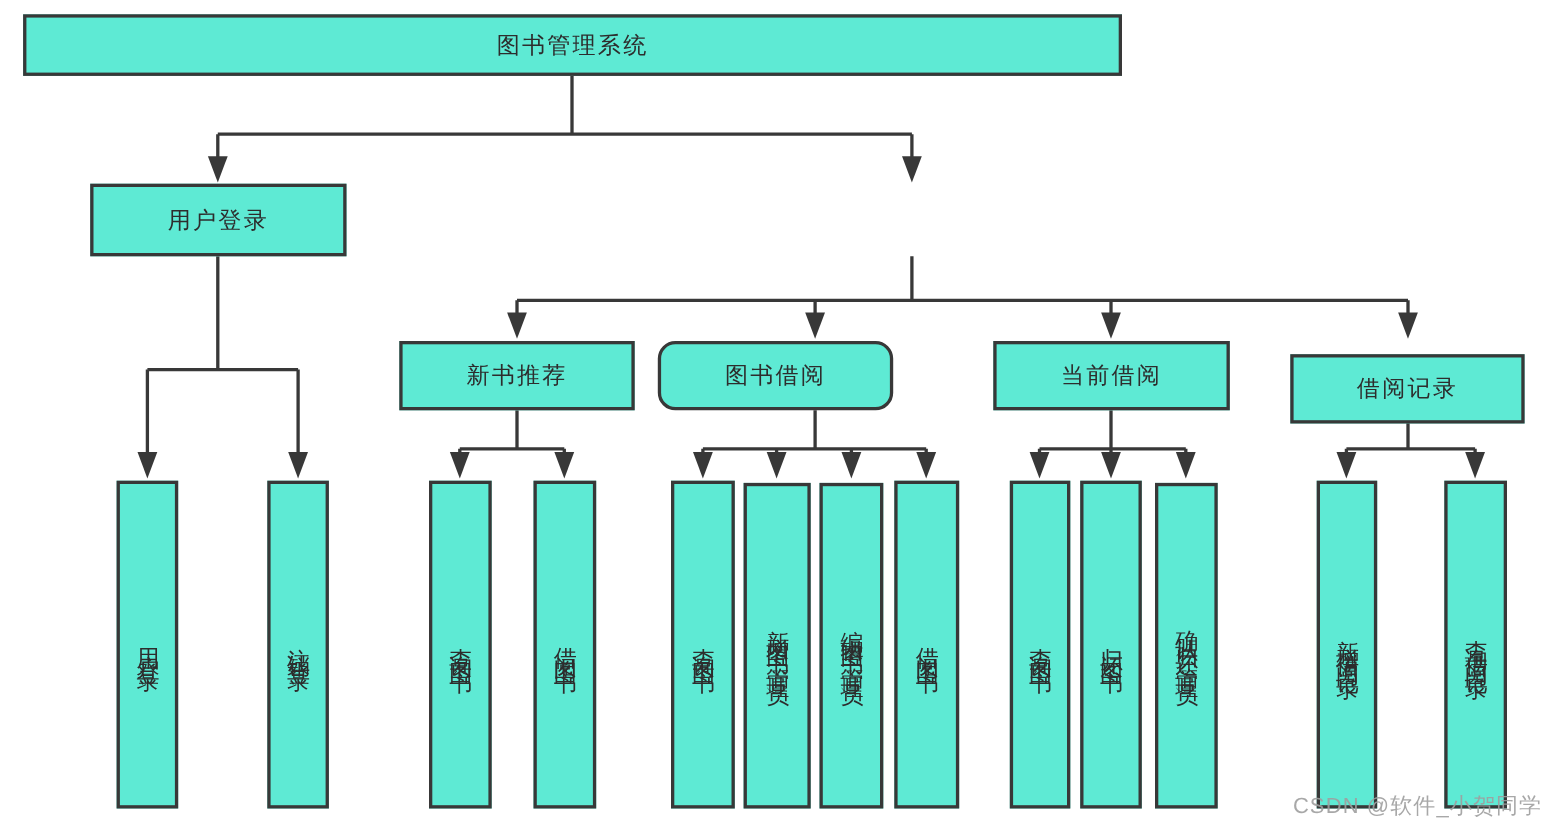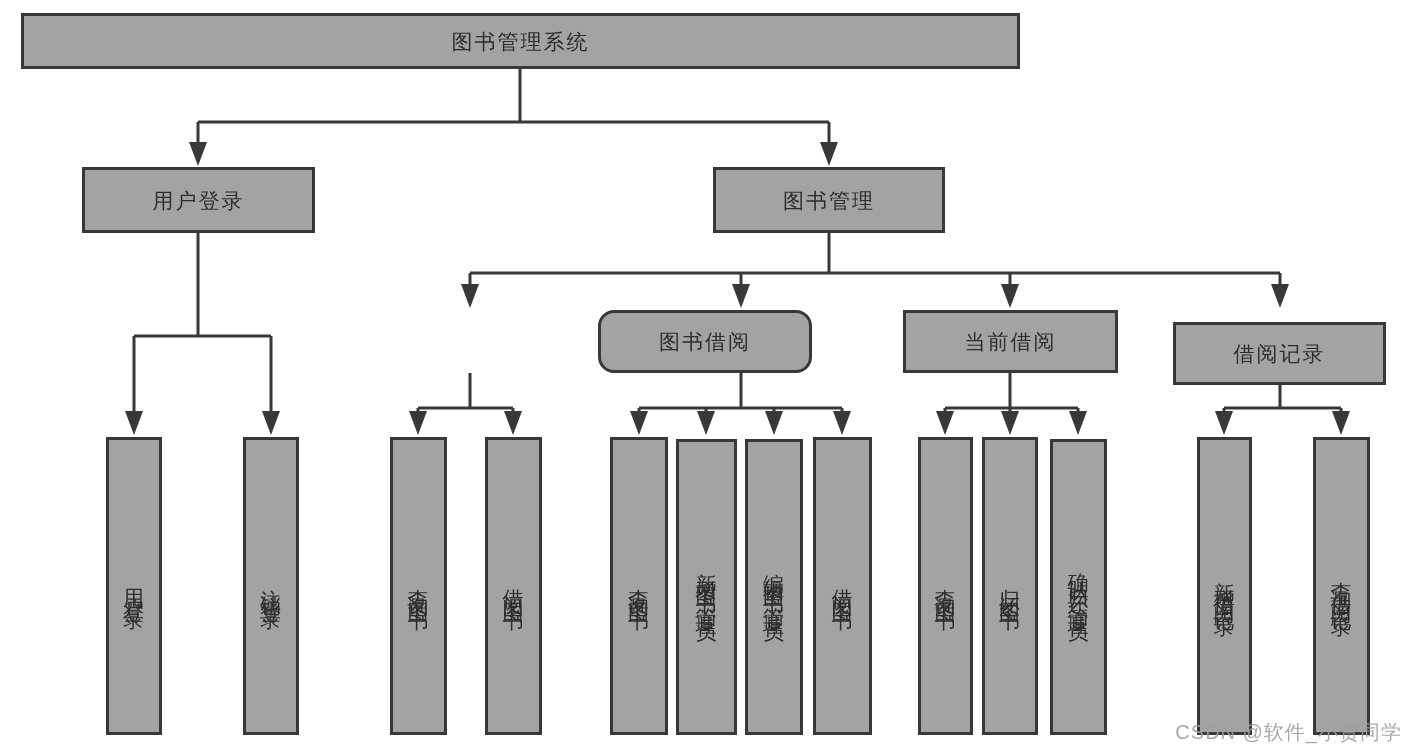--- a/index.html
+++ b/index.html
@@ -19,21 +19,21 @@
     position: absolute;
     left: 0;
     top: 0;
     width: 1405px;
     height: 747px;
     z-index: 1;
   }
   .box {
     position: absolute;
     border: 3px solid #383838;
-    background: #a3a3a3;
+    background: #5eead4;
     box-sizing: border-box;
     display: flex;
     align-items: center;
     justify-content: center;
     z-index: 2;
   }
   .box .lbl {
     color: #2d2d2d;
     font-size: 21px;
     letter-spacing: 2px;
@@ -96,24 +96,24 @@
     </g>
   </svg>
 
   <div class="box" style="left:21px; top:13px; width:999px; height:56px;">
     <span class="lbl">图书管理系统</span>
   </div>
 
   <div class="box" style="left:82px; top:167px; width:233px; height:66px;">
     <span class="lbl">用户登录</span>
   </div>
-  <div class="box" style="left:713px; top:167px; width:232px; height:66px;">
-    <span class="lbl">图书管理</span>
+
+  <div class="box" style="left:363px; top:310px; width:214px; height:63px;">
+    <span class="lbl">新书推荐</span>
   </div>
-
   <div class="box" style="left:598px; top:310px; width:214px; height:63px;border-radius:16px;">
     <span class="lbl">图书借阅</span>
   </div>
   <div class="box" style="left:903px; top:310px; width:215px; height:63px;">
     <span class="lbl">当前借阅</span>
   </div>
   <div class="box" style="left:1173px; top:322px; width:213px; height:63px;">
     <span class="lbl">借阅记录</span>
   </div>
 

